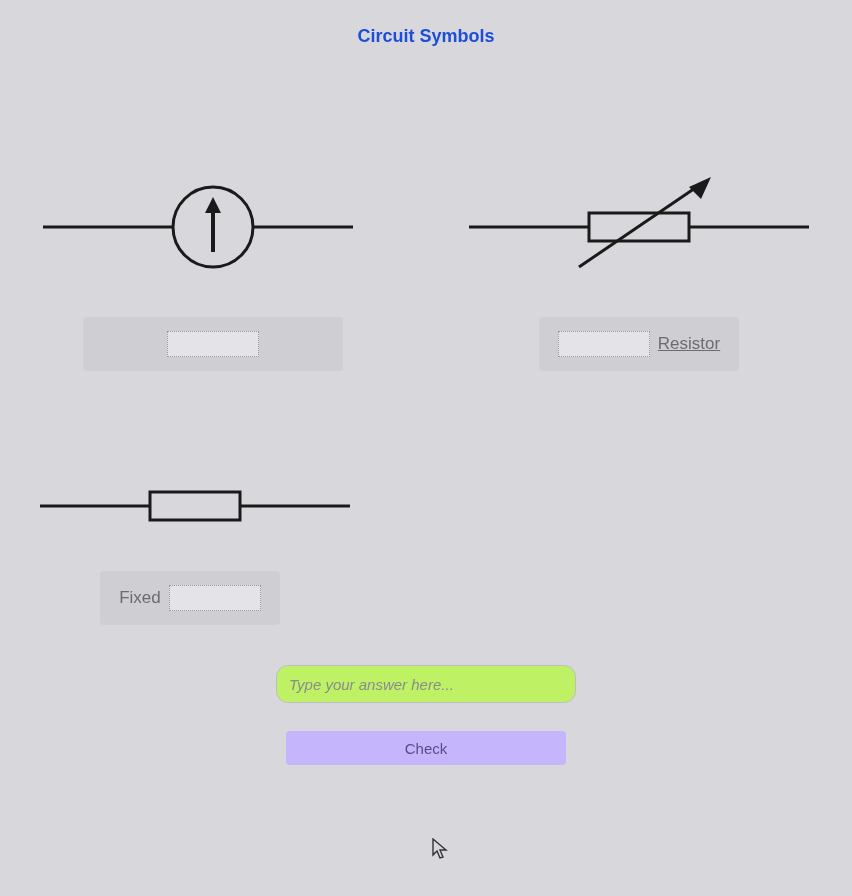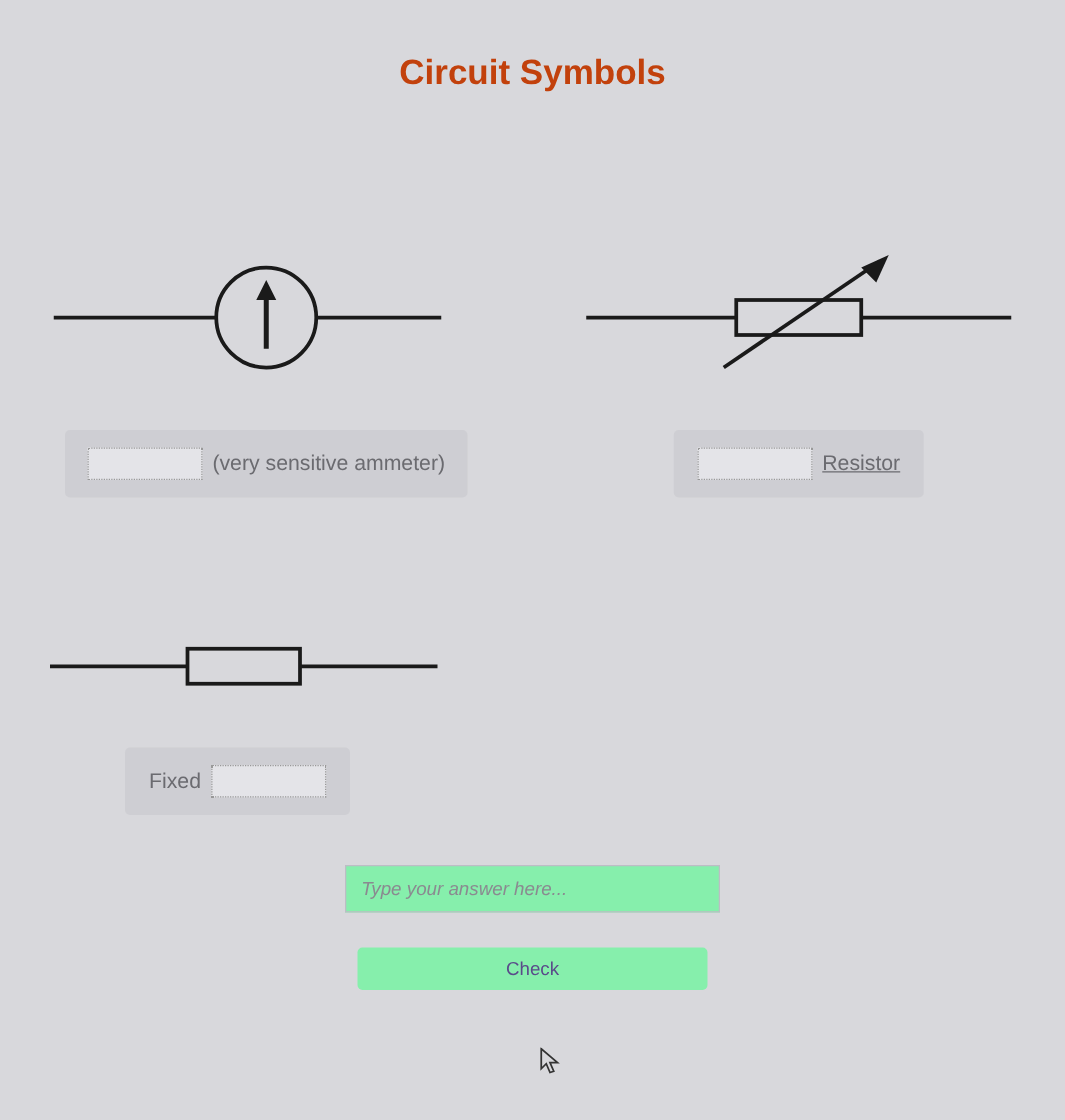--- a/index.html
+++ b/index.html
@@ -10,23 +10,23 @@
     background: #d8d8dc;
     font-family: Arial, Helvetica, sans-serif;
     color: #333;
     position: relative;
     overflow: hidden;
   }
   .title {
     width: 100%;
     text-align: center;
     font-weight: bold;
-    font-size: 28px;
-    color: #c2410c;
-    padding-top: 42px;
+    font-size: 18px;
+    color: #1d4ed8;
+    padding-top: 26px;
   }
   .row {
     display: flex;
     justify-content: space-around;
     align-items: flex-start;
     margin-top: 110px;
   }
   .card {
     width: 380px;
     display: flex;
@@ -67,37 +67,37 @@
   }
   .answer-area {
     display: flex;
     justify-content: center;
     margin-top: 40px;
   }
   .answer-input {
     width: 300px;
     height: 38px;
     border: 1px solid #bdbdc5;
-    border-radius: 0;
-    background: #86efac;
+    border-radius: 12px;
+    background: #bef264;
     padding: 0 12px;
     font-size: 15px;
     color: #555;
     font-style: italic;
   }
   .answer-input::placeholder { color: #8a8a90; font-style: italic; }
   .check-area {
     display: flex;
     justify-content: center;
     margin-top: 28px;
   }
   .check-btn {
     width: 280px;
     height: 34px;
-    background: #86efac;
+    background: #c4b5fd;
     color: #5a4b8a;
     border: none;
     border-radius: 4px;
     font-size: 15px;
     text-align: center;
     line-height: 34px;
     overflow: hidden;
   }
   .cursor {
     position: absolute;
@@ -120,21 +120,20 @@
       <svg width="380" height="140" viewBox="0 0 380 140">
         <line x1="20" y1="70" x2="150" y2="70" stroke="#1a1a1a" stroke-width="3"></line>
         <circle cx="190" cy="70" r="40" fill="none" stroke="#1a1a1a" stroke-width="3"></circle>
         <line x1="190" y1="95" x2="190" y2="48" stroke="#1a1a1a" stroke-width="4"></line>
         <polygon points="190,40 182,56 198,56" fill="#1a1a1a"></polygon>
         <line x1="230" y1="70" x2="330" y2="70" stroke="#1a1a1a" stroke-width="3"></line>
       </svg>
     </div>
     <div class="label-box">
       <span class="blank"></span>
-      <span>(very sensitive ammeter)</span>
     </div>
   </div>
 
   <div class="card">
     <div class="symbol-area">
       <svg width="380" height="140" viewBox="0 0 380 140">
         <line x1="20" y1="70" x2="140" y2="70" stroke="#1a1a1a" stroke-width="3"></line>
         <rect x="140" y="56" width="100" height="28" fill="none" stroke="#1a1a1a" stroke-width="3"></rect>
         <line x1="240" y1="70" x2="360" y2="70" stroke="#1a1a1a" stroke-width="3"></line>
         <line x1="130" y1="110" x2="255" y2="25" stroke="#1a1a1a" stroke-width="3"></line>

